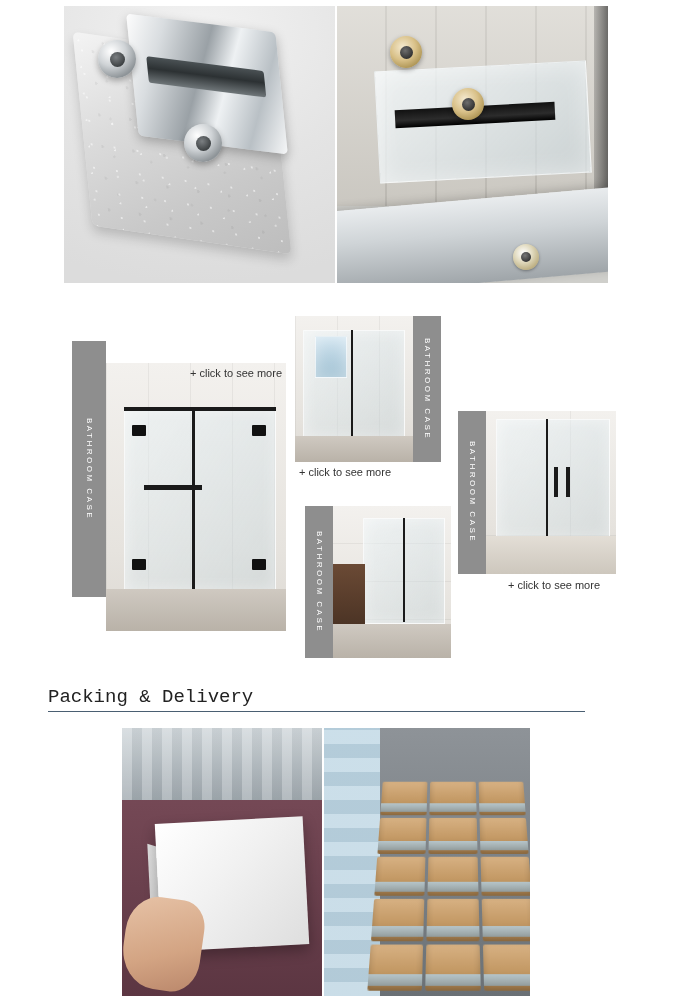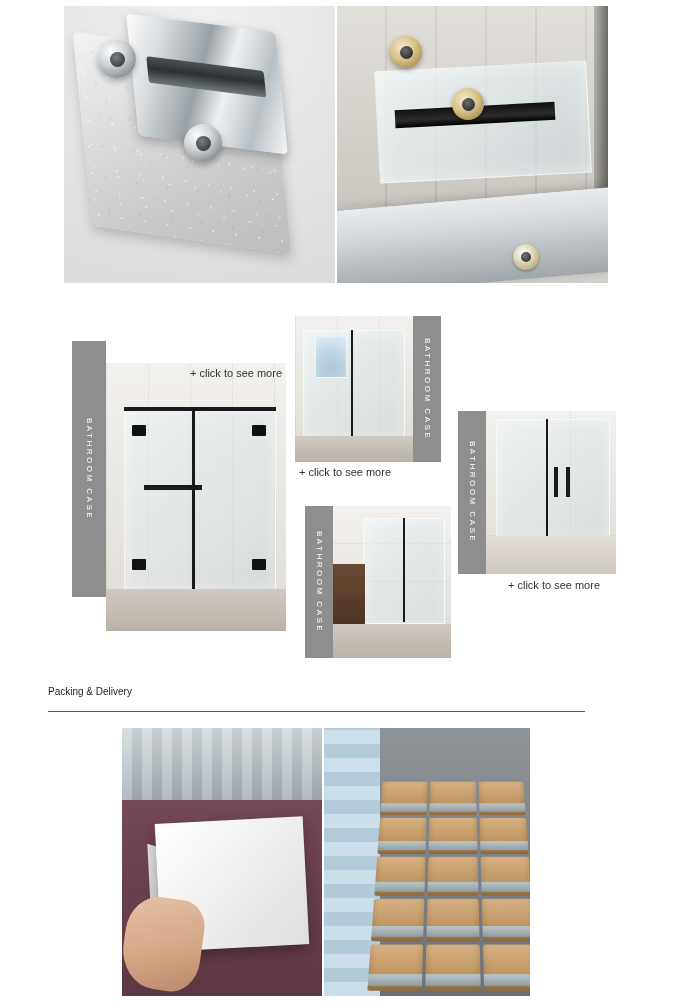--- a/index.html
+++ b/index.html
@@ -226,23 +226,23 @@
   .floor {
     position: absolute; left: 0; right: 0; bottom: 0;
     background: linear-gradient(180deg, #cfc9c1 0%, #b9b2a8 100%);
   }
 
   
   .section-title {
     position: absolute;
     left: 48px;
     top: 686px;
-    font-size: 10px;
+    font-size: 19px;
     color: #222;
-    font-family: Liberation Sans, sans-serif;
+    font-family: Liberation Mono, monospace;
     text-align: right;
   }
   .section-rule {
     position: absolute;
     left: 48px;
     top: 711px;
     width: 537px;
     height: 1px;
     background: #4a5f72;
   }

